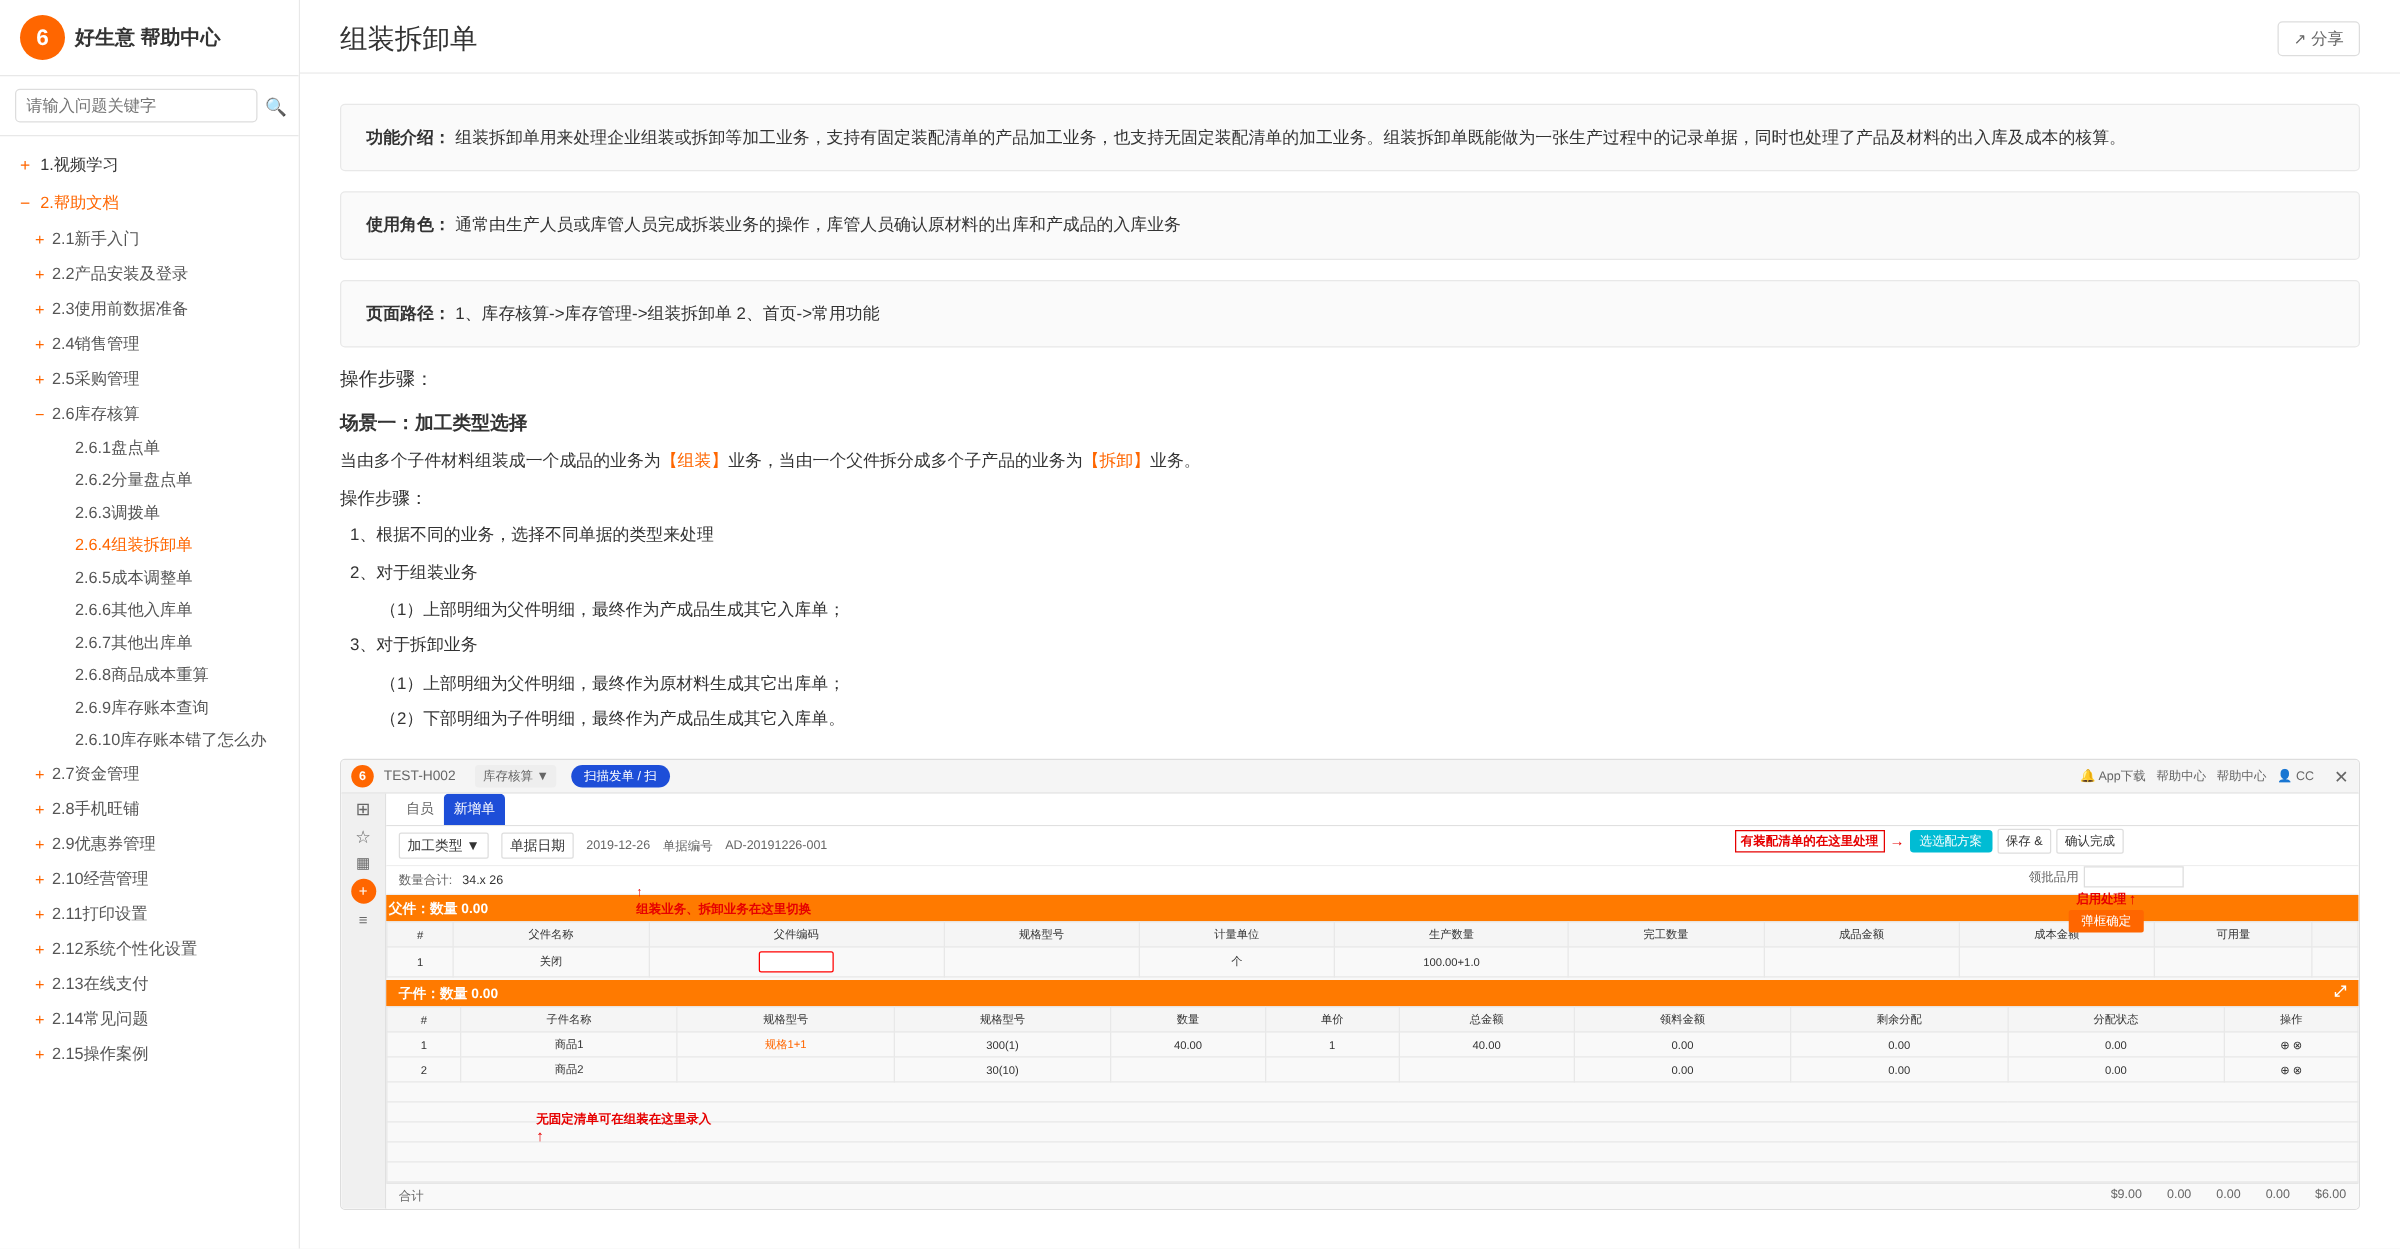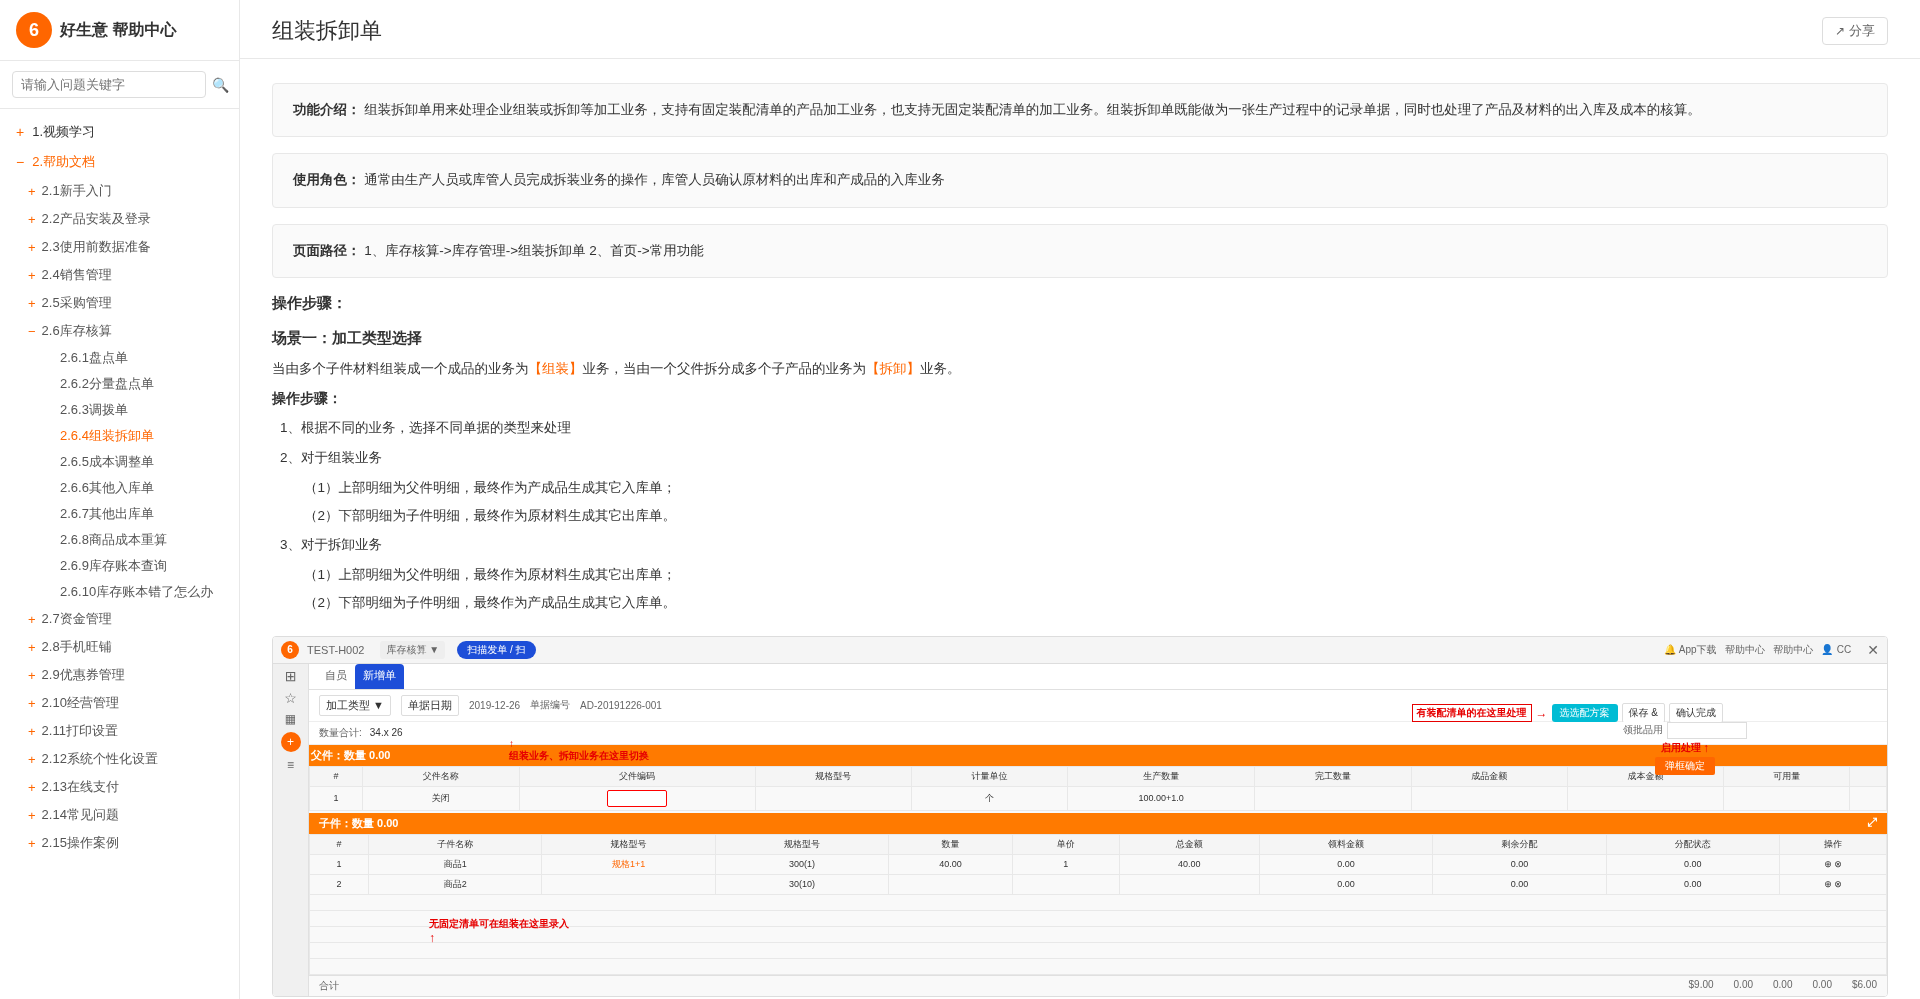--- a/index.html
+++ b/index.html
@@ -158,21 +158,21 @@
       border-radius: 4px;
       padding: 14px 20px;
       margin-bottom: 16px;
       font-size: 13.5px;
       line-height: 1.8;
       color: #333;
     }
 
     .section-title {
       font-size: 15px;
-      font-weight: bold;
+      font-weight: normal;
       color: #333;
       margin-bottom: 10px;
     }
 
     .scene-title {
       font-size: 15px;
       font-weight: bold;
       color: #333;
       margin: 16px 0 8px 0;
     }
@@ -434,21 +434,20 @@
     <div class="content-text">
       当由多个子件材料组装成一个成品的业务为<span class="highlight">【组装】</span>业务，当由一个父件拆分成多个子产品的业务为<span class="highlight">【拆卸】</span>业务。
     </div>
 
     <div class="section-title" style="font-size:14px; margin-bottom:8px;">操作步骤：</div>
 
     <div class="step-list">
       <div class="step-item">1、根据不同的业务，选择不同单据的类型来处理</div>
       <div class="step-item">2、对于组装业务</div>
       <div class="sub-step-item">（1）上部明细为父件明细，最终作为产成品生成其它入库单；</div>
-      <div class="sub-step-item">（2）下部明细为子件明细，最终作为原材料生成其它出库单。</div>
       <div class="step-item">3、对于拆卸业务</div>
       <div class="sub-step-item">（1）上部明细为父件明细，最终作为原材料生成其它出库单；</div>
       <div class="sub-step-item">（2）下部明细为子件明细，最终作为产成品生成其它入库单。</div>
     </div>
 
     <div class="screenshot-container">
       <div class="screenshot-mock" style="position:relative;">
 
         <div class="mock-topbar">
           <div class="mock-topbar-logo">6</div>
@@ -477,21 +476,21 @@
               <div class="mock-tab active">新增单</div>
             </div>
 
             <div style="background:#fff; border-bottom:1px solid #eee; padding:5px 10px; display:flex; align-items:center; gap:10px; font-size:11px; flex-wrap:wrap; position:relative;">
               <span style="border:1px solid #ddd; padding:2px 6px; border-radius:2px; cursor:pointer;">加工类型 ▼</span>
               <span style="border:1px solid #ddd; padding:2px 6px; border-radius:2px; cursor:pointer;">单据日期</span>
               <span style="font-size:10px; color:#666;">2019-12-26</span>
               <span style="font-size:10px; color:#666;">单据编号</span>
               <span style="font-size:10px; color:#666;">AD-20191226-001</span>
 
-              <div style="position:absolute; right:164px; top:2px; display:flex; align-items:center; gap:4px;margin-top:11px;">
+              <div style="position:absolute; right:188px; top:2px; display:flex; align-items:center; gap:4px;">
                 <span style="color:#e60000; font-size:10px; font-weight:bold; border:1px solid #e60000; padding:1px 4px;">有装配清单的在这里处理</span>
                 <span style="color:#e60000; font-size:12px;">→</span>
                 <div style="background:#00bcd4; color:white; padding:2px 8px; border-radius:3px; font-size:10px; cursor:pointer;">选选配方案</div>
                 <span style="border:1px solid #ddd; padding:2px 6px; border-radius:2px; font-size:10px; cursor:pointer; background:#fff;">保存 &amp;</span>
                 <span style="border:1px solid #ddd; padding:2px 6px; border-radius:2px; font-size:10px; cursor:pointer; background:#fff;">确认完成</span>
               </div>
             </div>
 
             <div style="background:#fff; border-bottom:1px solid #eee; padding:4px 10px; display:flex; align-items:center; gap:8px; font-size:10px; position:relative;">
               <span style="color:#666;">数量合计:</span>

